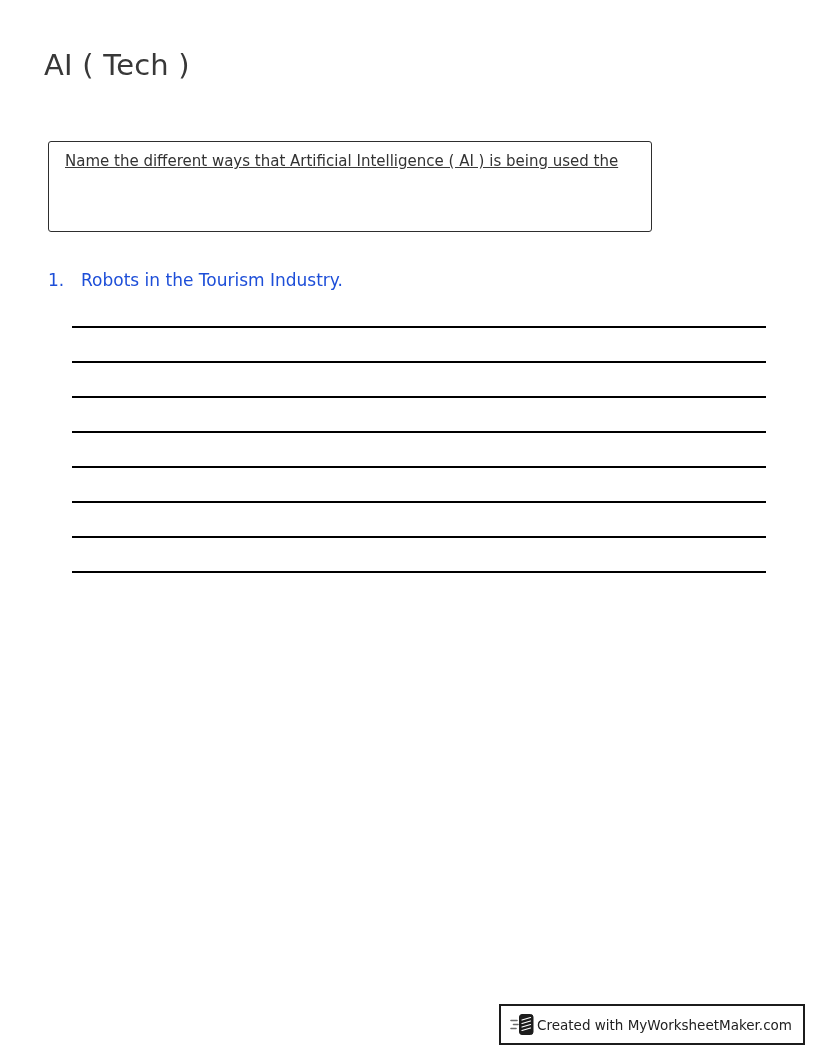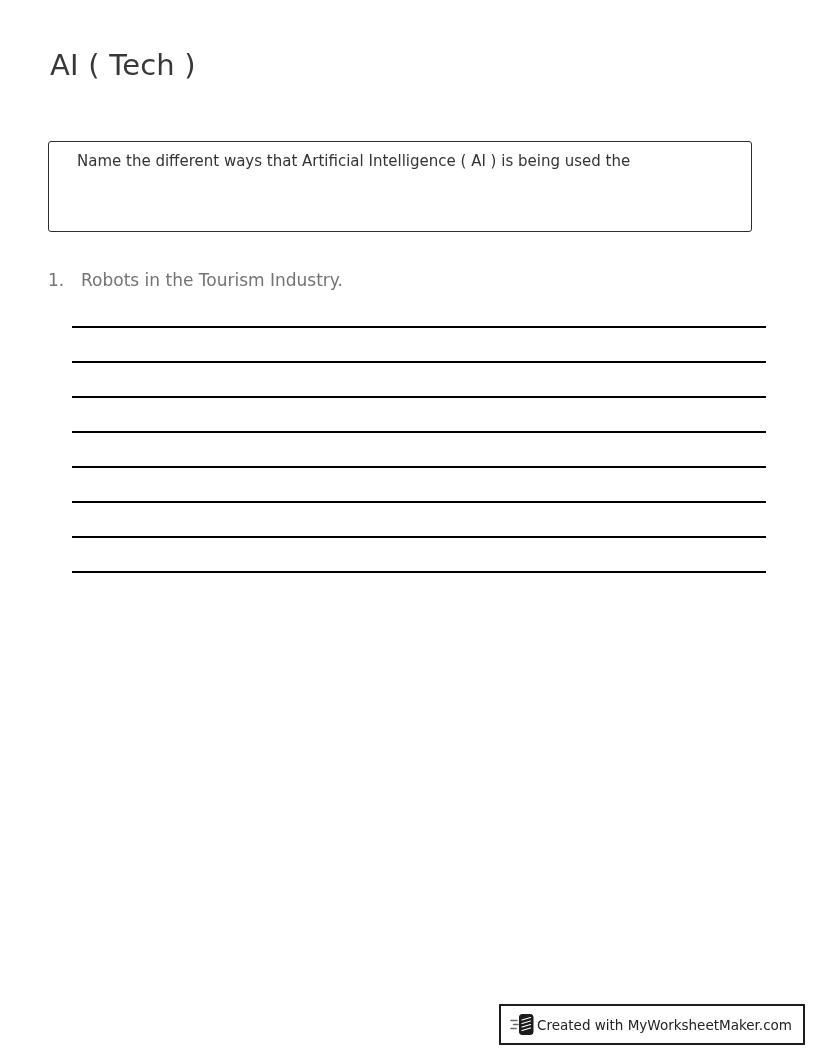--- a/index.html
+++ b/index.html
@@ -11,53 +11,54 @@
     position: relative;
     width: 816px;
     height: 1056px;
     background: #ffffff;
     font-family: "DejaVu Sans", "Liberation Sans", sans-serif;
     color: #3a3a3a;
     overflow: hidden;
   }
   .title {
     position: absolute;
-    left: 50px;
+    left: 44px;
     top: 48px;
     margin: 0;
     font-size: 29px;
     font-weight: 400;
     color: #383838;
     letter-spacing: 0.2px;
   }
   .instruction-box {
     position: absolute;
     left: 48px;
     top: 141px;
-    width: 704px;
+    width: 604px;
     height: 91px;
     box-sizing: border-box;
     border: 1.5px solid #2e2e2e;
     border-radius: 3px;
-    padding: 7px 12px 0 28px;
+    padding: 7px 12px 0 16px;
     background: #ffffff;
+    text-decoration: underline;
   }
   .instr-line {
     margin: 0;
     font-size: 15px;
     line-height: 24px;
     white-space: nowrap;
     color: #333333;
   }
   .question {
     position: absolute;
     left: 48px;
     top: 270px;
     font-size: 17px;
-    color: #737373;
+    color: #1d4ed8;
   }
   .qnum {
     display: inline-block;
     width: 33px;
   }
   .answer-lines {
     position: absolute;
     left: 72px;
     top: 326px;
     width: 694px;

